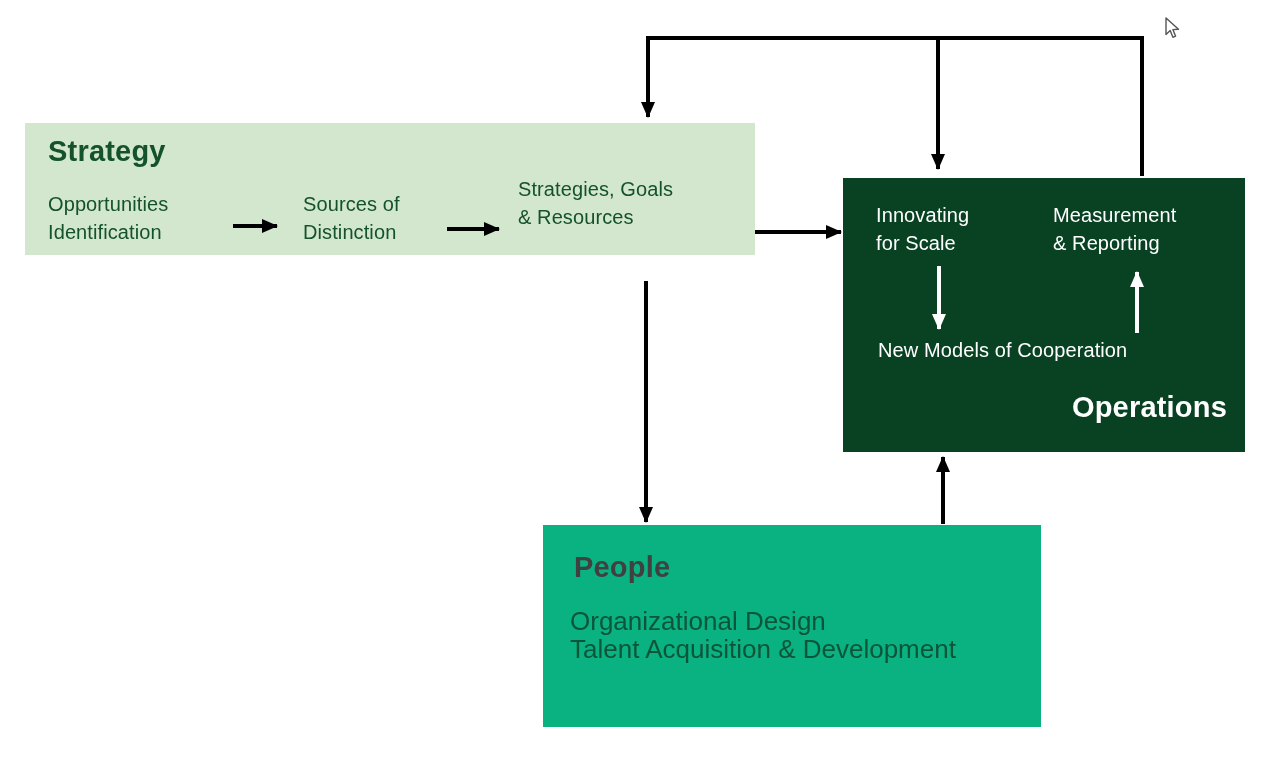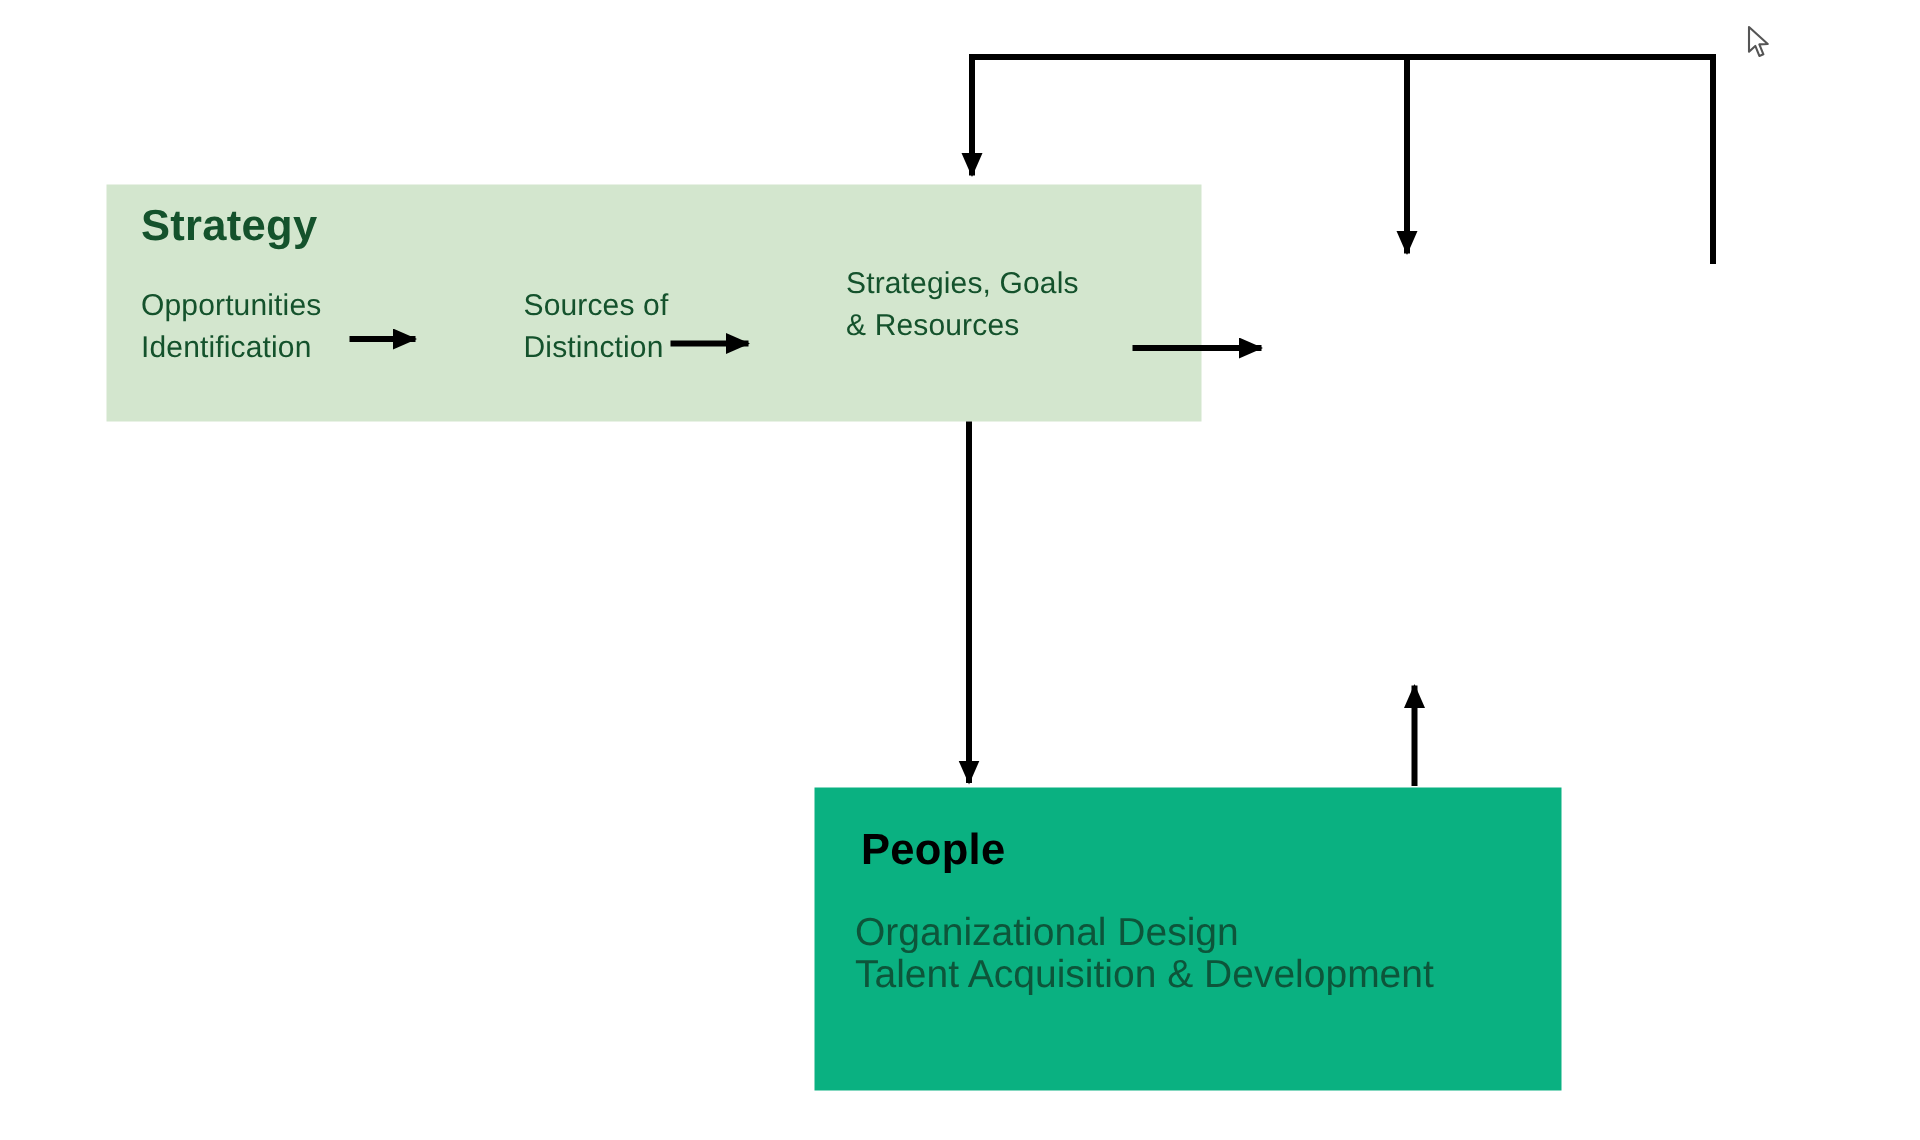--- a/index.html
+++ b/index.html
@@ -7,43 +7,42 @@
     width: 1280px; height: 760px;
     background: #ffffff;
     position: relative;
     overflow: hidden;
     font-family: "Liberation Sans", "DejaVu Sans", sans-serif;
   }
   .stage { position: absolute; inset: 0; width: 1280px; height: 760px; }
 
   .box { position: absolute; z-index: 1; }
   .box-strategy {
-    left: 25px; top: 123px; width: 730px; height: 158px;
+    left: 25px; top: 123px; width: 730px; height: 132px;
     background: #d3e6ce;
-    margin-left: 46px;
   }
   .box-operations {
     left: 843px; top: 178px; width: 402px; height: 274px;
     background: #094222;
   }
   .box-people {
     left: 543px; top: 525px; width: 498px; height: 202px;
     background: #0ab181;
   }
 
   .title {
     position: absolute;
     font-size: 29px; font-weight: 700;
     line-height: 36px;
     letter-spacing: 0.2px;
     white-space: nowrap;
   }
   .strategy-title { left: 23px; top: 10px; color: #14522c; }
   .operations-title { right: 18px; top: 211px; color: #ffffff; }
-  .people-title { left: 31px; top: 24px; color: #000000; }
+  .people-title { left: 31px; top: 24px; color: #404040; }
 
   .body-text {
     position: absolute;
     font-size: 20px;
     line-height: 28px;
     white-space: pre-line;
     letter-spacing: 0.1px;
   }
   .box-strategy .body-text { color: #14522c; }
   .box-operations .body-text { color: #ffffff; }
@@ -85,20 +84,28 @@
   <div class="box box-strategy">
     <div class="title strategy-title">Strategy</div>
     <div class="body-text step-1">Opportunities
 Identification</div>
     <div class="body-text step-2">Sources of
 Distinction</div>
     <div class="body-text step-3">Strategies, Goals
 &amp; Resources</div>
   </div>
 
+  <div class="box box-operations">
+    <div class="body-text ops-innovating">Innovating
+for Scale</div>
+    <div class="body-text ops-measurement">Measurement
+&amp; Reporting</div>
+    <div class="body-text ops-new-models">New Models of Cooperation</div>
+    <div class="title operations-title">Operations</div>
+  </div>
 
   <div class="box box-people">
     <div class="title people-title">People</div>
     <div class="people-items">
       <div class="item">Organizational Design</div>
       <div class="item">Talent Acquisition &amp; Development</div>
     </div>
   </div>
 
   <svg class="connectors" viewBox="0 0 1280 760">

